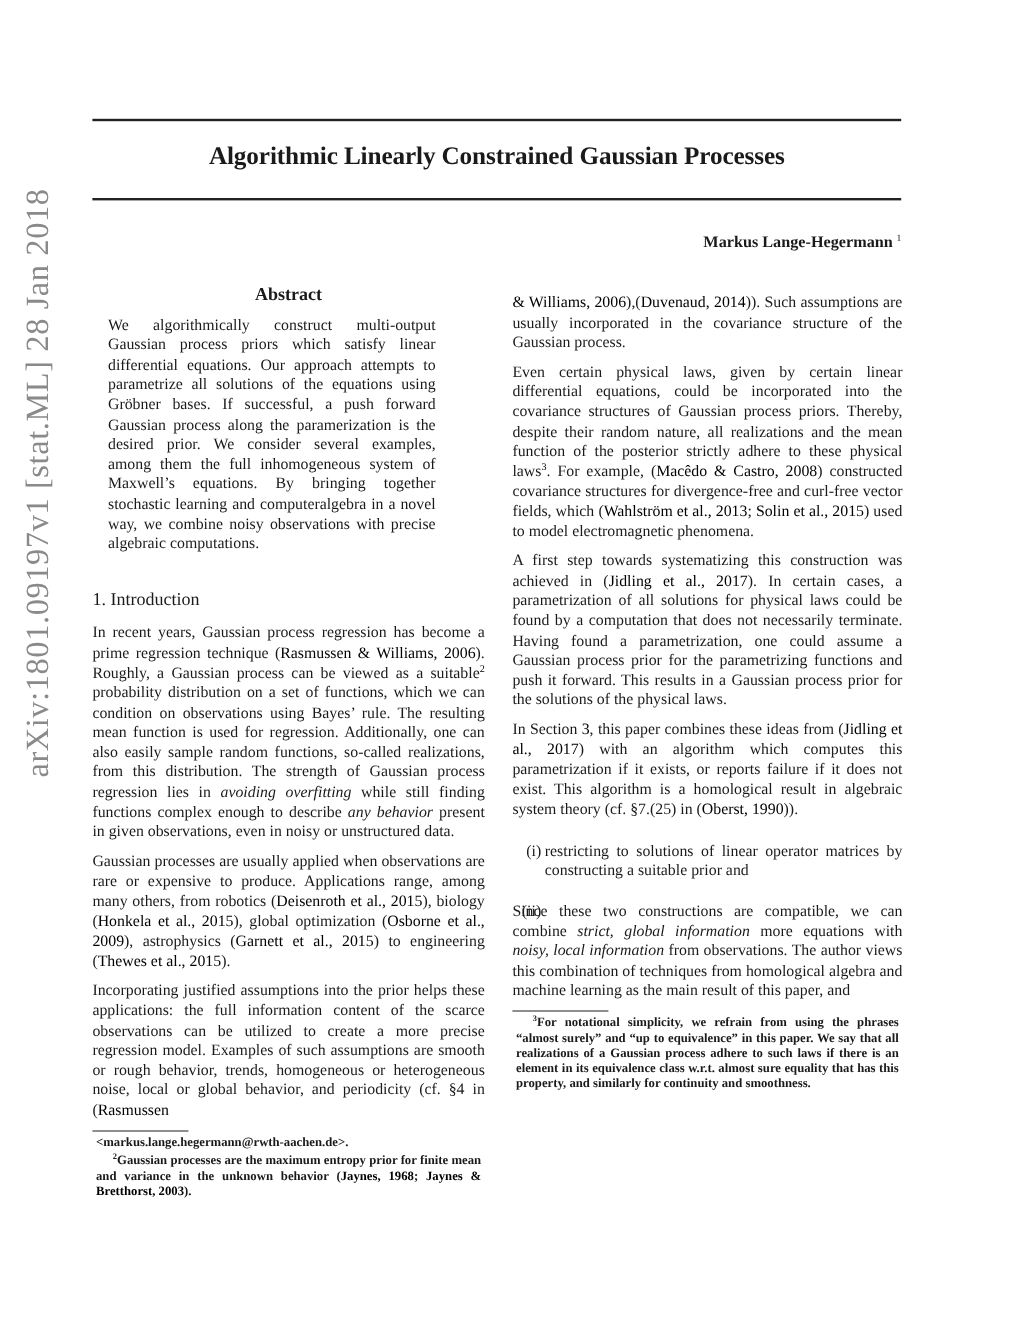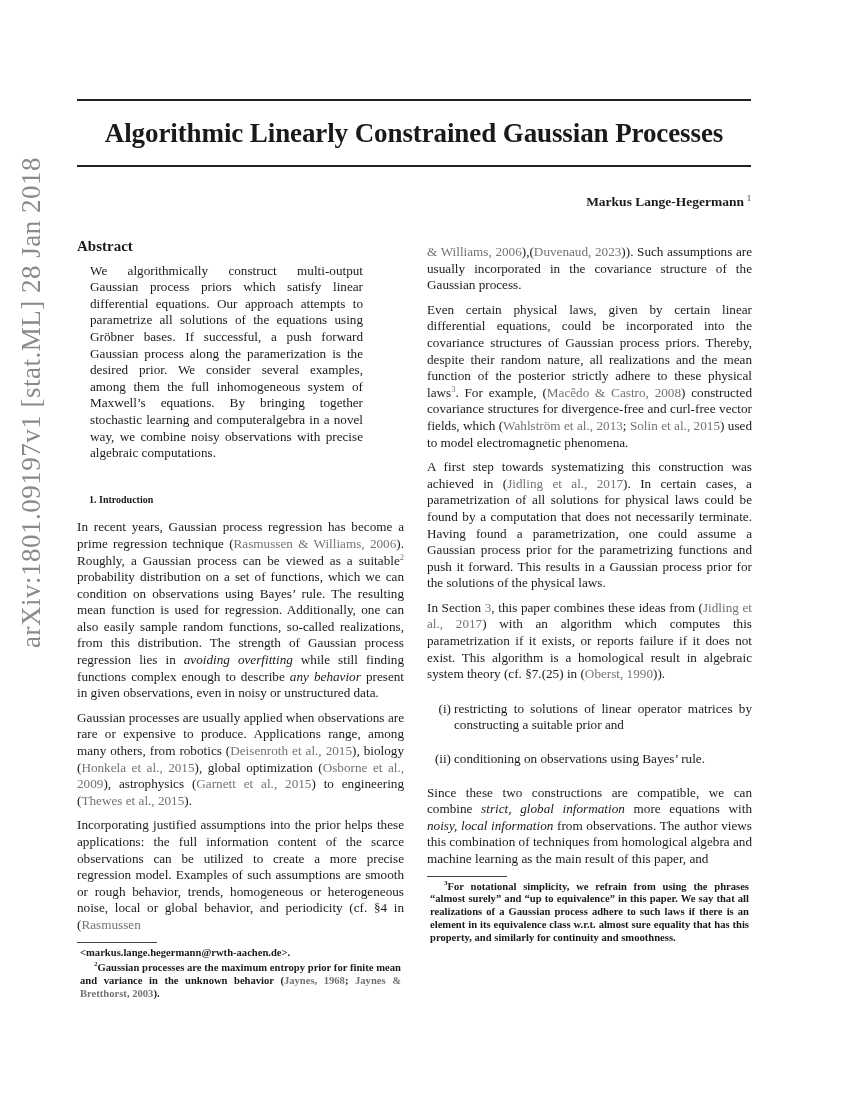--- a/index.html
+++ b/index.html
@@ -2,35 +2,35 @@
 <html><head>
 <meta charset="utf-8">
 <style>
   html, body { margin: 0; padding: 0; background: #ffffff; }
   body { width: 850px; height: 1100px; position: relative; overflow: hidden;
          font-family: "Liberation Serif", "DejaVu Serif", serif; color: #1a1a1a; }
   .rule { position: absolute; left: 77px; width: 674px; height: 2px; background: #222; }
   #rule-top { top: 99px; }
   #rule-bottom { top: 165px; }
   .title { position: absolute; top: 118px; left: 77px; width: 674px; text-align: center;
-           font-weight: bold; font-size: 27px; letter-spacing: -0.1px; }
+           font-weight: bold; font-size: 21px; letter-spacing: -0.1px; }
   .author { position: absolute; top: 194px; left: 77px; width: 674px; text-align: right;
             font-weight: bold; font-size: 13.5px; }
   .author sup { font-weight: normal; font-size: 8px; margin-left: 3px; }
   .arxiv { position: absolute; left: 16px; top: 648px; transform-origin: 0 0;
            transform: rotate(-90deg); font-size: 27px; color: #8a8a8a; white-space: nowrap;
            letter-spacing: 0.5px; }
   .col { position: absolute; font-size: 13.2px; line-height: 16.6px; text-align: justify; }
   #col-left { left: 77px; top: 238px; width: 327px; }
   #col-right { left: 427px; top: 244px; width: 325px; }
-  .abstract-head { font-weight: bold; font-size: 15px; margin: 0 0 8px 0; }
+  .abstract-head { text-align: center; font-weight: bold; font-size: 15px; margin: 0 0 8px 0; }
   .abstract-body { margin: 0 0 0 13px; width: 273px; }
-  .section-head { font-weight: bold; font-size: 10px; margin: 30px 0 11px 12px; }
+  .section-head { font-weight: normal; font-size: 15px; margin: 30px 0 11px 0; }
   p { margin: 0 0 8px 0; }
-  .cite, .ref { color: #737373; }
+  .cite, .ref { color: #000000; }
   em { }
   sup { font-size: 8.5px; line-height: 0; vertical-align: super; }
   .list { margin: 18px 0 16px 0; padding: 0; list-style: none; }
   .list li { position: relative; padding-left: 27px; margin-bottom: 17px; }
   .list .marker { position: absolute; left: 0; width: 24px; text-align: right; }
   .fn-rule { width: 80px; height: 1px; background: #444; margin: 8px 0 4px 0; }
   .footnote { font-size: 10.6px; line-height: 12.8px; text-align: justify; margin: 3px; font-weight: bold; }
   .footnote .fn-indent { display: inline-block; width: 14px; }
   .footnote sup { font-size: 7px; }
   .line-spread { display: flex; justify-content: space-between; }
@@ -59,31 +59,31 @@
   <p><span>Incorporating justified assumptions into the prior helps these applications: the full information content of the scarce observations can be utilized to create a more precise regression model. Examples of such assumptions are smooth or rough behavior, trends, homogeneous or heterogeneous noise, local or global behavior, and periodicity (cf. §4 in (</span><span class="cite">Rasmussen</span></p>
 
   <div class="fn-rule"></div>
   <div class="footnote">
     <div>&lt;markus.lange.hegermann@rwth-aachen.de&gt;.</div>
   </div>
   <p class="footnote"><span class="fn-indent"></span><sup>2</sup><span>Gaussian processes are the maximum entropy prior for finite mean and variance in the unknown behavior (</span><span class="cite">Jaynes, 1968</span><span>; </span><span class="cite">Jaynes &amp; Bretthorst, 2003</span><span>).</span></p>
 </div>
 
 <div class="col" id="col-right">
-  <p><span class="cite">&amp; Williams, 2006</span><span>),(</span><span class="cite">Duvenaud, 2023</span><span>)).  Such assumptions are usually incorporated in the covariance structure of the Gaussian process.</span></p>
+  <p><span class="cite">&amp; Williams, 2006</span><span>),(</span><span class="cite">Duvenaud, 2014</span><span>)).  Such assumptions are usually incorporated in the covariance structure of the Gaussian process.</span></p>
 
   <p><span>Even certain physical laws, given by certain linear differential equations, could be incorporated into the covariance structures of Gaussian process priors. Thereby, despite their random nature, all realizations and the mean function of the posterior strictly adhere to these physical laws</span><sup class="ref">3</sup><span>.  For example, (</span><span class="cite">Macêdo &amp; Castro, 2008</span><span>) constructed covariance structures for divergence-free and curl-free vector fields, which (</span><span class="cite">Wahlström et al., 2013</span><span>; </span><span class="cite">Solin et al., 2015</span><span>) used to model electromagnetic phenomena.</span></p>
 
   <p><span>A first step towards systematizing this construction was achieved in (</span><span class="cite">Jidling et al., 2017</span><span>).  In certain cases, a parametrization of all solutions for physical laws could be found by a computation that does not necessarily terminate. Having found a parametrization, one could assume a Gaussian process prior for the parametrizing functions and push it forward. This results in a Gaussian process prior for the solutions of the physical laws.</span></p>
 
   <p><span>In Section </span><span class="ref">3</span><span>, this paper combines these ideas from (</span><span class="cite">Jidling et al., 2017</span><span>) with an algorithm which computes this parametrization if it exists, or reports failure if it does not exist.  This algorithm is a homological result in algebraic system theory (cf. §7.(25) in (</span><span class="cite">Oberst, 1990</span><span>)).</span></p>
 
 
   <ul class="list">
     <li><span class="marker">(i)</span><span>restricting to solutions of linear operator matrices by constructing a suitable prior and</span></li>
-    <li><span class="marker">(ii)</span><span>conditioning on observations using Bayes’ rule.</span></li>
+    <li><span class="marker">(ii)</span></li>
   </ul>
 
   <p><span>Since these two constructions are compatible, we can combine </span><em>strict, global information</em><span> more equations with </span><em>noisy, local information</em><span> from observations.  The author views this combination of techniques from homological algebra and machine learning as the main result of this paper, and</span></p>
 
   <div class="fn-rule"></div>
   <p class="footnote"><span class="fn-indent"></span><sup>3</sup><span>For notational simplicity, we refrain from using the phrases “almost surely” and “up to equivalence” in this paper. We say that all realizations of a Gaussian process adhere to such laws if there is an element in its equivalence class w.r.t. almost sure equality that has this property, and similarly for continuity and smoothness.</span></p>
 </div>
 
 </body></html>

